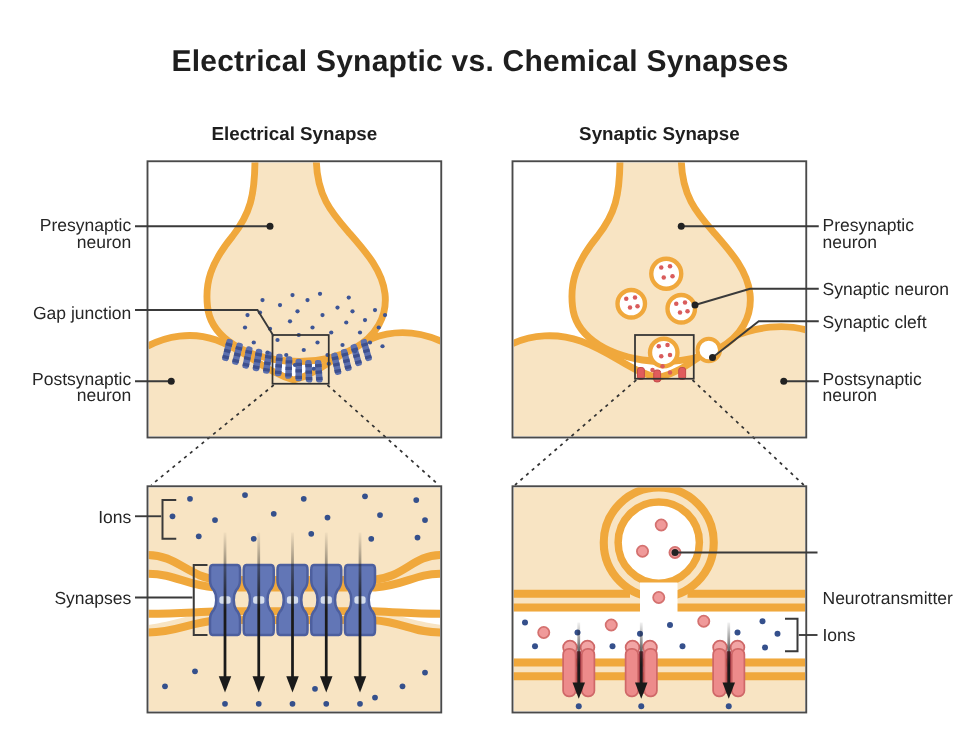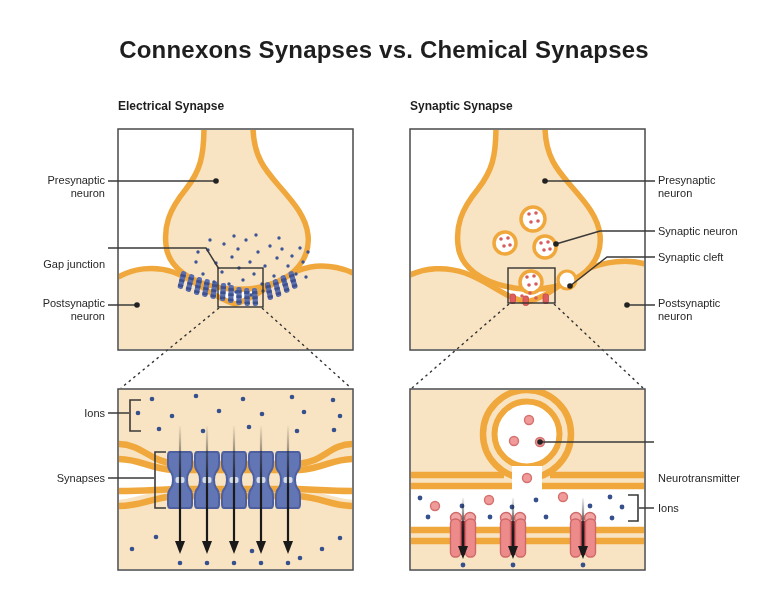--- a/index.html
+++ b/index.html
@@ -1,23 +1,23 @@
 <!DOCTYPE html>
 <html><head>
 <meta charset="utf-8">
 <style>
   html,body{margin:0;padding:0;background:#ffffff;}
   .canvas{position:relative;width:768px;height:596px;background:#ffffff;overflow:hidden;
           font-family:"Liberation Sans",sans-serif;}
   .abs{position:absolute;}
   .title{top:36px;left:0;width:768px;text-align:center;font-size:24px;font-weight:700;
          color:#1e1e1e;letter-spacing:.2px;}
-  .heading{top:99px;width:235px;text-align:left;font-size:12px;font-weight:700;color:#1e1e1e;}
+  .heading{top:99px;width:235px;text-align:center;font-size:15px;font-weight:700;color:#1e1e1e;}
   .heading.elec{left:118px;} .heading.chem{left:410px;}
-  .lbl{font-size:11px;line-height:12.5px;color:#262626;}
+  .lbl{font-size:14px;line-height:12.5px;color:#262626;}
   .lbl.right{text-align:right;}
   .nowrap{white-space:nowrap;}
   svg{position:absolute;top:0;left:0;}
 </style>
 </head>
 <body>
 
 <div class="canvas">
 
 <svg width="768" height="596" viewBox="0 0 768 596">
@@ -337,26 +337,26 @@
         <circle cx="627" cy="305" r="2.8"></circle>
     <circle cx="540" cy="442" r="2.8"></circle>
   </g>
   <g stroke="#3A3A3A" stroke-width="1.6" fill="none">
     <path d="M141,400 L130,400 L130,431 L141,431"></path>
     <path d="M166,452 L155,452 L155,508 L166,508"></path>
     <path d="M628,495 L638,495 L638,521 L628,521"></path>
   </g>
 </svg>
 
-<div class="abs title">Connexons Synapses vs. Chemical Synapses</div>
+<div class="abs title">Electrical Synaptic vs. Chemical Synapses</div>
 <div class="abs heading elec">Electrical Synapse</div>
 <div class="abs heading chem">Synaptic Synapse</div>
 
 <div class="abs lbl right" style="left:20px;top:174px;width:85px;">Presynaptic neuron</div>
-<div class="abs lbl right nowrap" style="left:20px;top:258px;width:85px;text-align:right;">Gap junction</div>
+<div class="abs lbl right nowrap" style="left:20px;top:244px;width:85px;text-align:right;">Gap junction</div>
 <div class="abs lbl right" style="left:20px;top:297px;width:85px;">Postsynaptic neuron</div>
 <div class="abs lbl right nowrap" style="left:60px;top:407px;width:45px;">Ions</div>
 <div class="abs lbl right nowrap" style="left:20px;top:472px;width:85px;">Synapses</div>
 
 <div class="abs lbl" style="left:658px;top:174px;width:82px;">Presynaptic neuron</div>
 <div class="abs lbl nowrap" style="left:658px;top:225px;">Synaptic neuron</div>
 <div class="abs lbl nowrap" style="left:658px;top:251px;">Synaptic cleft</div>
 <div class="abs lbl" style="left:658px;top:297px;width:82px;">Postsynaptic neuron</div>
 <div class="abs lbl nowrap" style="left:658px;top:436px;margin-top:36px;">Neurotransmitter</div>
 <div class="abs lbl nowrap" style="left:658px;top:502px;">Ions</div>

